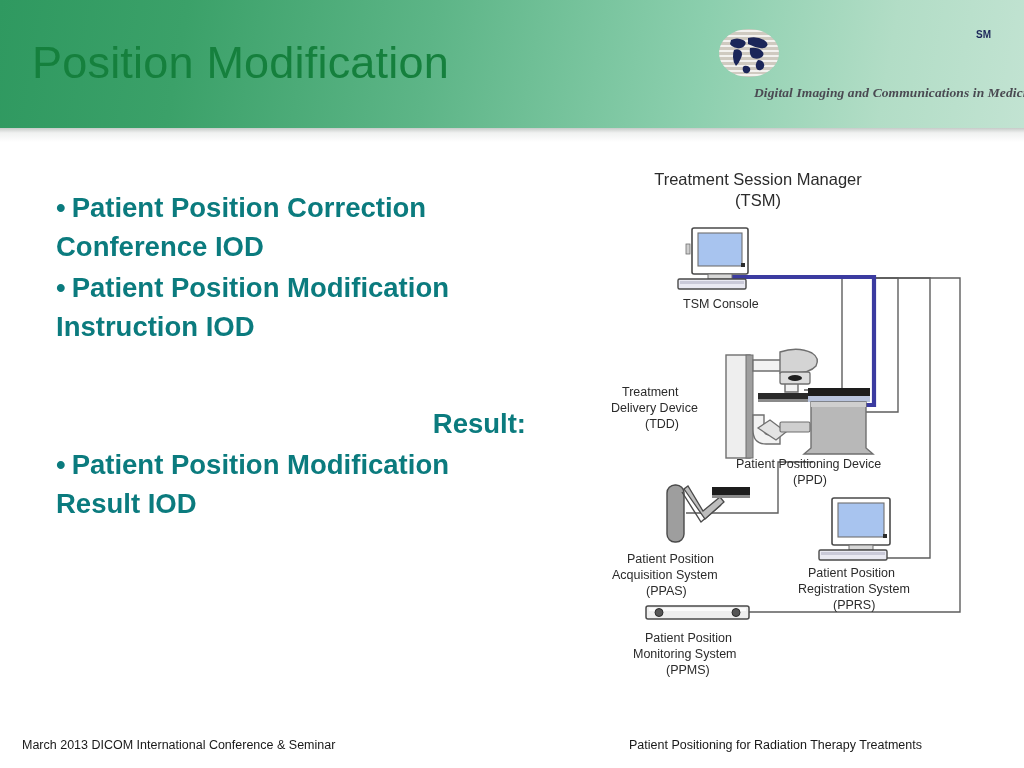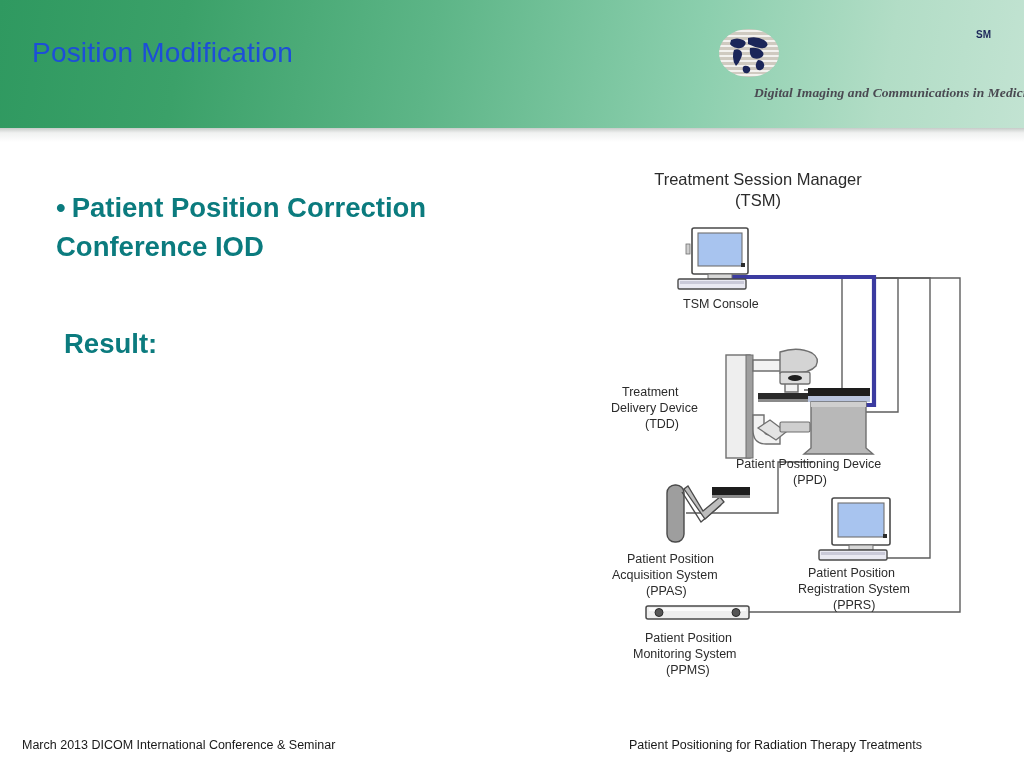--- a/index.html
+++ b/index.html
@@ -35,23 +35,23 @@
     position: absolute;
     left: 0; top: 128px;
     width: 1024px;
     height: 14px;
     background: linear-gradient(180deg, rgba(120,130,125,0.42) 0%, rgba(160,168,164,0.16) 35%, rgba(255,255,255,0) 100%);
   }
   .slide-title {
     position: absolute;
     left: 32px;
     top: 38px;
-    font-size: 28px;
+    font-size: 45px;
     font-weight: 400;
-    color: #1d4ed8;
+    color: #15803d;
     letter-spacing: 0.2px;
     line-height: 1.1;
     white-space: nowrap;
   }
 
   
   .logo {
     position: absolute;
     left: 718px;
     top: 23px;
@@ -120,23 +120,24 @@
     color: #0b7b7e;
   }
   .bullet-line .dot {
     display: inline-block;
     margin-right: 6px;
   }
   .bullet-gap {
     height: 56px;
   }
   .result-label {
-    margin: 0 0 2px 8px;
+    margin: 0 0 2px 15px;
     color: #0b7b7e;
     font-weight: 700;
+    text-align: right;
   }
 
   
   .diagram {
     position: absolute;
     left: 608px;
     top: 160px;
     width: 400px;
     height: 530px;
   }
@@ -206,22 +207,28 @@
     </span>
     <span class="logo-tm">SM</span>
   </div>
   <div class="logo-tagline">Digital Imaging and Communications in Medicine</div>
 </div>
 
 <div class="bullets">
   <p class="bullet-line">
     <span class="dot">•</span><span>Patient Position Correction Conference IOD</span>
   </p>
+  <p class="bullet-line">
+    <span class="dot">•</span><span>Patient Position Modification Instruction IOD</span>
+  </p>
   <div class="bullet-gap"></div>
   <p class="result-label">Result:</p>
+  <p class="bullet-line">
+    <span class="dot">•</span><span>Patient Position Modification Result IOD</span>
+  </p>
 </div>
 
 <div class="diagram">
 <svg width="400" height="530" viewBox="0 0 400 530" xmlns="http://www.w3.org/2000/svg">
 
   <text x="150" y="25" text-anchor="middle" font-family="Liberation Sans, sans-serif" font-size="16.5" fill="#2b2b2b">Treatment Session Manager</text>
   <text x="150" y="46" text-anchor="middle" font-family="Liberation Sans, sans-serif" font-size="16.5" fill="#2b2b2b">(TSM)</text>
 
   <g fill="none" stroke="#5e5e5e" stroke-width="1.4">
 

